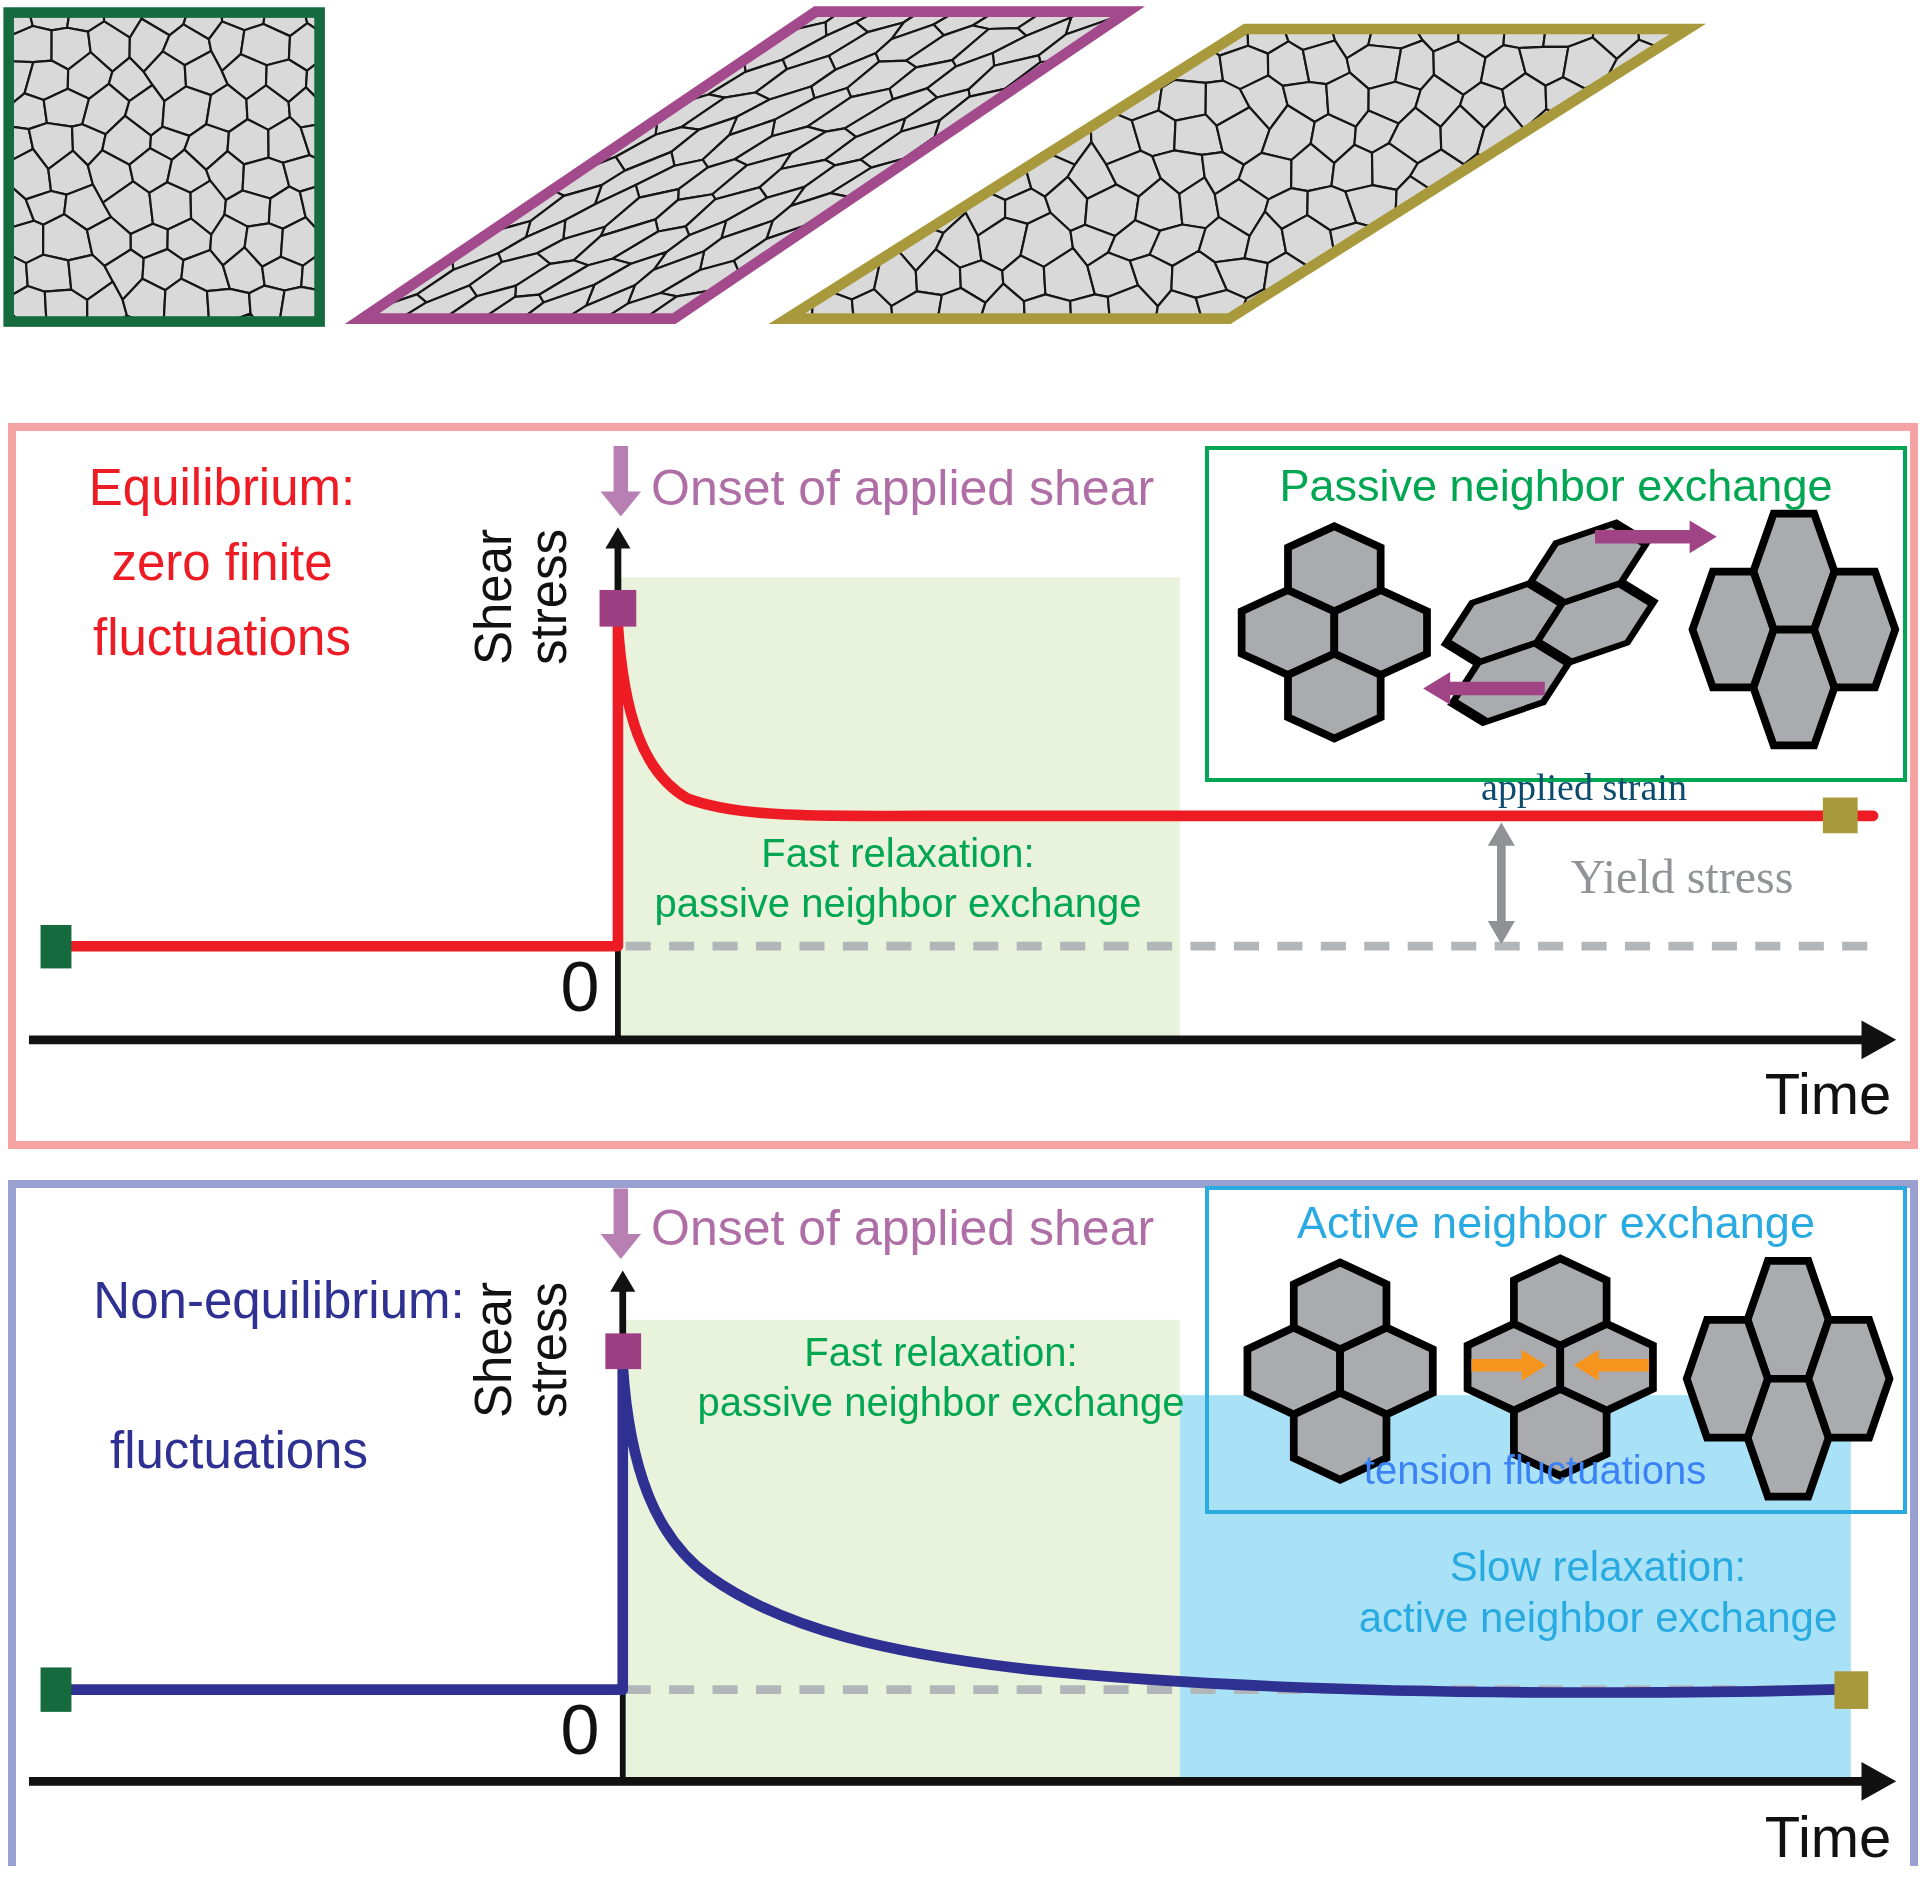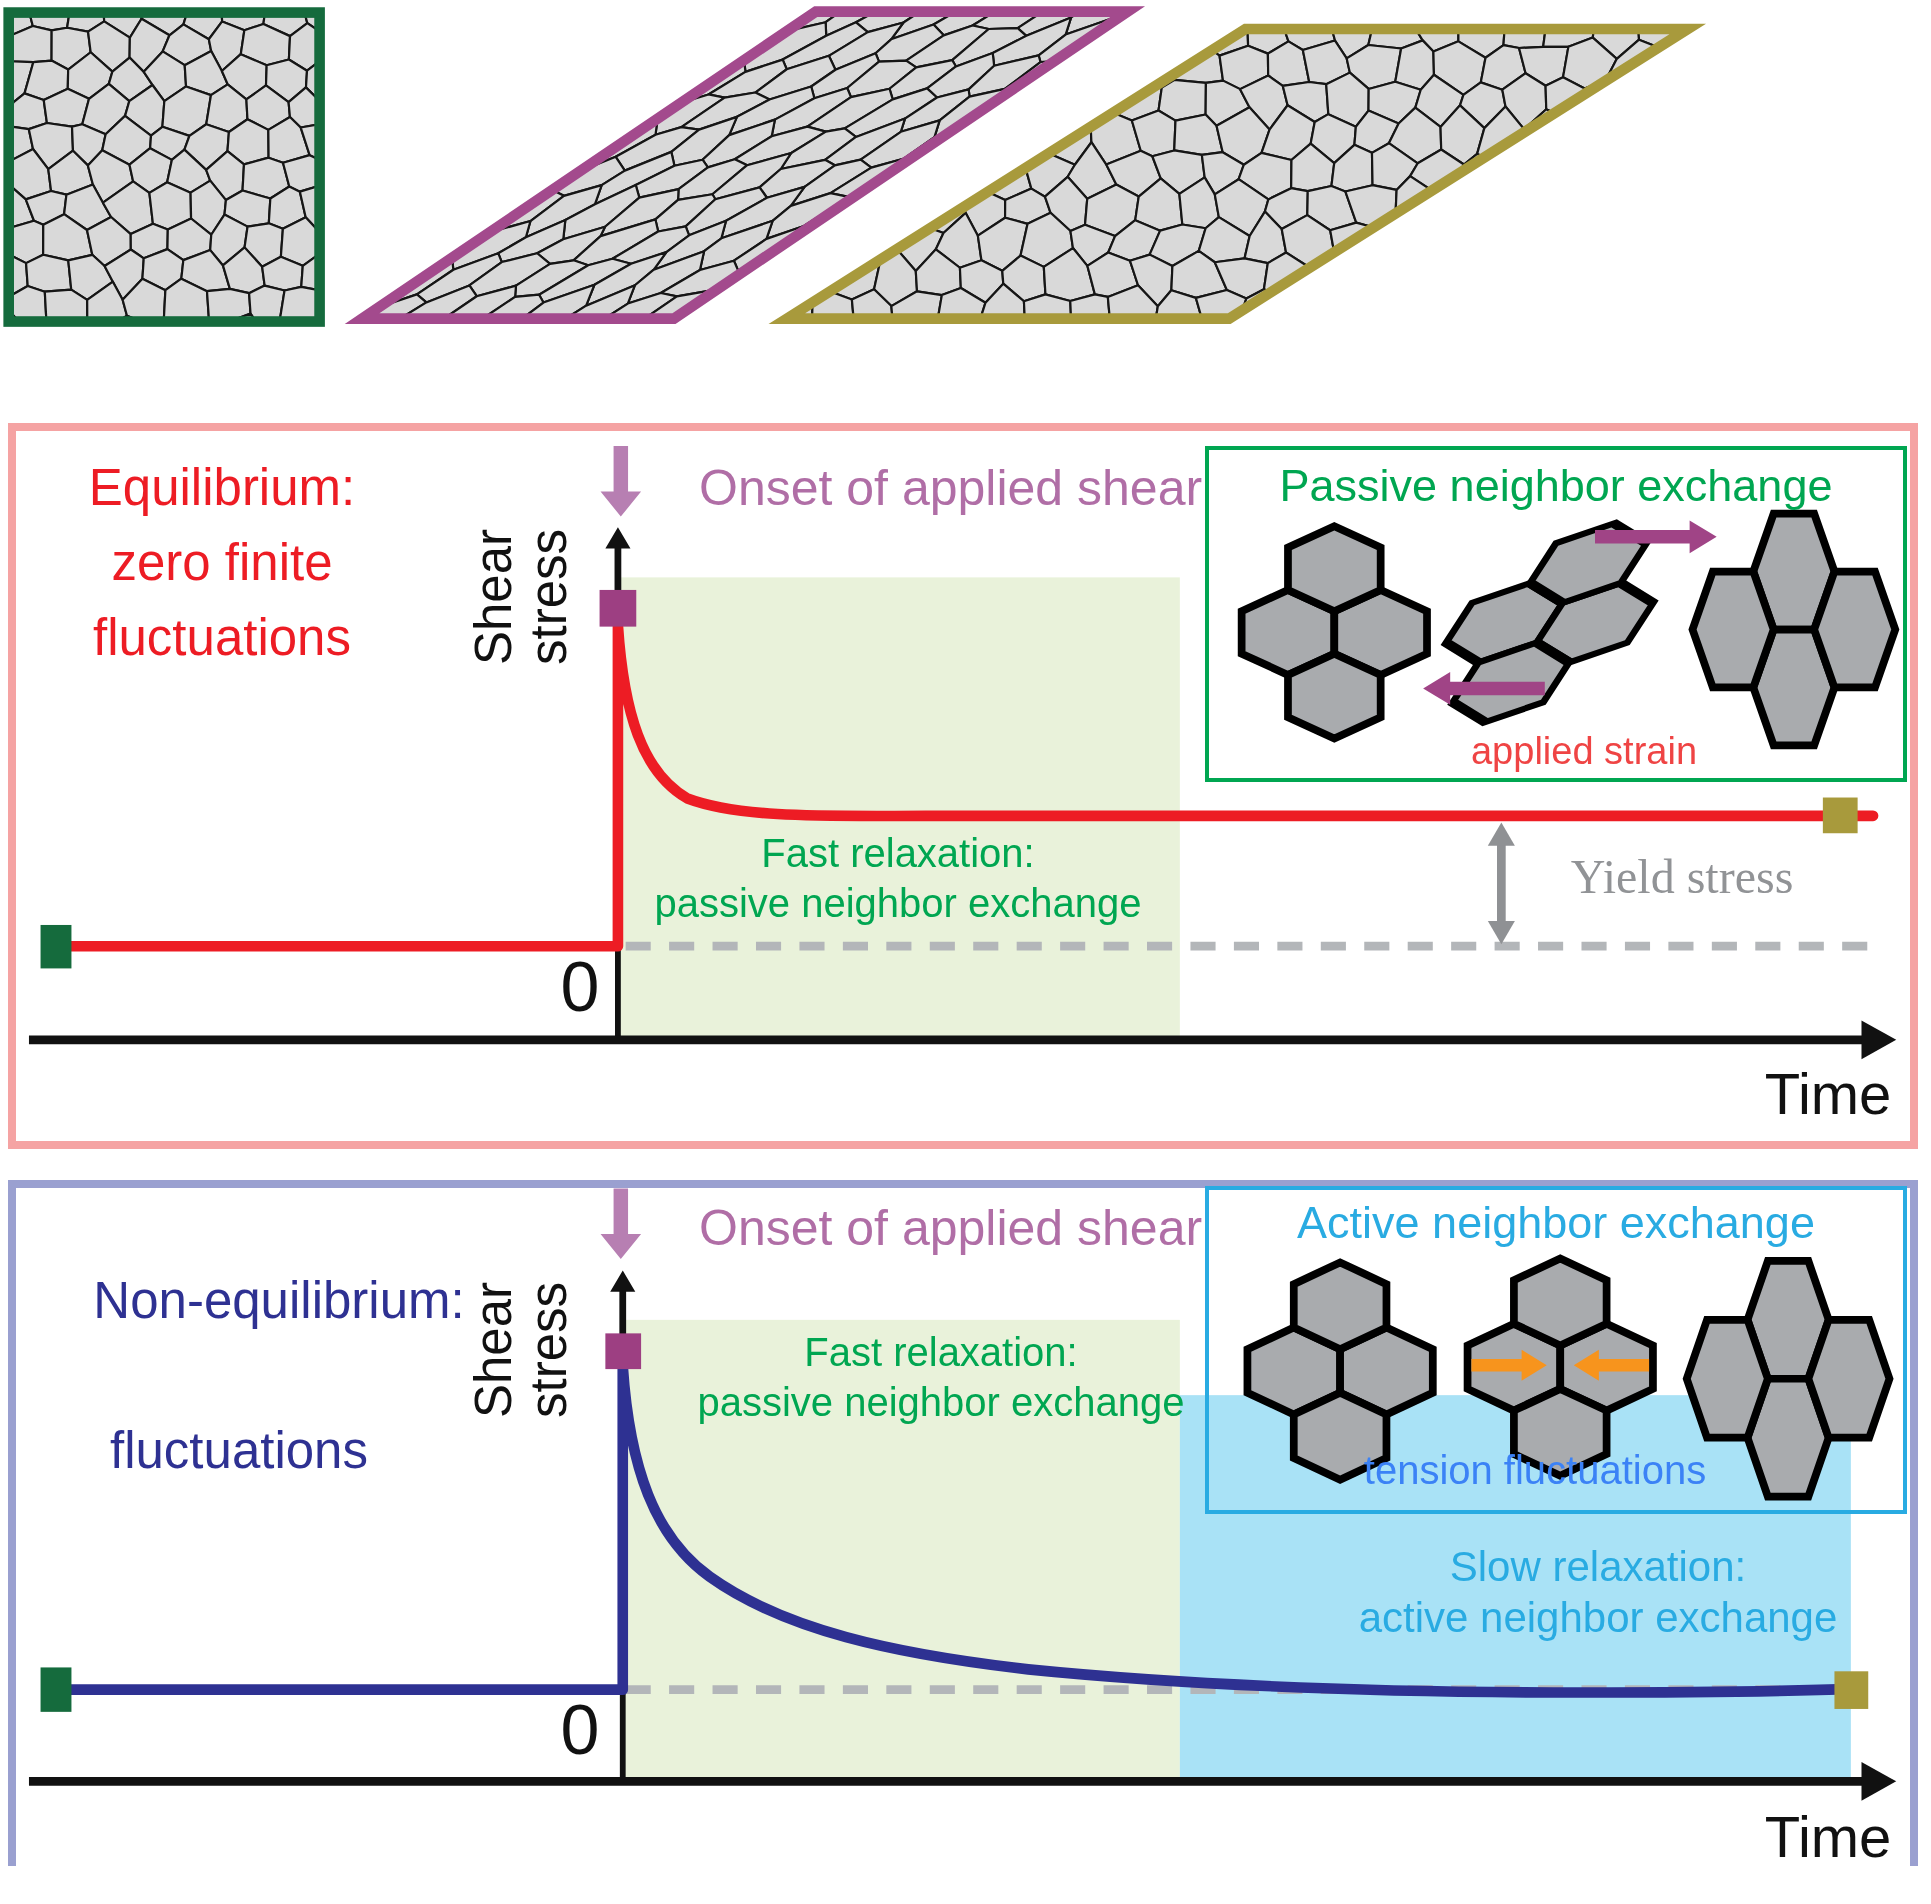--- a/index.html
+++ b/index.html
@@ -1,21 +1,21 @@
 <!DOCTYPE html>
 <html><head>
 <meta charset="utf-8">
 <style>
   html,body{margin:0;padding:0;background:#ffffff;}
   #fig{position:relative;width:1931px;height:1866px;background:#ffffff;overflow:hidden;
        font-family:"Liberation Sans", sans-serif;}
   #fig svg{position:absolute;left:0;top:0;pointer-events:none;}
   .panel{position:absolute;box-sizing:border-box;background:transparent;}
   .txt{position:absolute;white-space:nowrap;transform:translate(-50%,-50%);line-height:1.05;}
-  .txt.leftanchor{transform:translate(0,-50%);margin-left:48px;}
+  .txt.leftanchor{transform:translate(0,-50%);}
   .rot{position:absolute;transform:translate(-50%,-50%) rotate(-90deg);text-align:center;
        white-space:nowrap;line-height:1.08;}
   .insetbox{position:absolute;box-sizing:border-box;background:transparent;}
   #z-regions{z-index:1;} .insetbox{z-index:2;} #z-draw{z-index:3;} .txt,.rot{z-index:4;}
 </style>
 </head>
 <body>
 
 <div id="fig">
 
@@ -714,21 +714,21 @@
   <div class="txt" style="left:580px;top:988px;font-size:70px;color:#111;">0</div>
 
   <div class="txt" style="left:898px;top:853px;font-size:40px;color:#00a651;">Fast relaxation:</div>
   <div class="txt" style="left:898px;top:903px;font-size:40px;color:#00a651;">passive neighbor exchange</div>
 
   <div class="txt" style="left:1682px;top:877px;font-size:48px;color:#919396;font-family:Liberation Serif, serif;">Yield stress</div>
 
   <div class="txt" style="left:1828px;top:1094px;font-size:58px;color:#111;">Time</div>
 
   <div class="txt" style="left:1556px;top:486px;font-size:45px;color:#00a651;">Passive neighbor exchange</div>
-  <div class="txt" style="left:1584px;top:752px;font-size:38px;color:#ef4444;">applied strain</div>
+  <div class="txt" style="left:1584px;top:788px;font-size:38px;color:#0c4a6e;font-family:Liberation Serif, serif;">applied strain</div>
 
   <div class="txt" style="left:239px;top:1301px;font-size:51px;color:#2e3192;margin-left:40px;">Non-equilibrium:</div>
   <div class="txt" style="left:239px;top:1451px;font-size:51px;color:#2e3192;">fluctuations</div>
 
   <div class="rot" style="left:521px;top:1350px;font-size:51px;color:#111;">
     <div>Shear</div>
     <div>stress</div>
   </div>
 
   <div class="txt leftanchor" style="left:651px;top:1228px;font-size:50px;color:#b06ea6;">Onset of applied shear</div>

